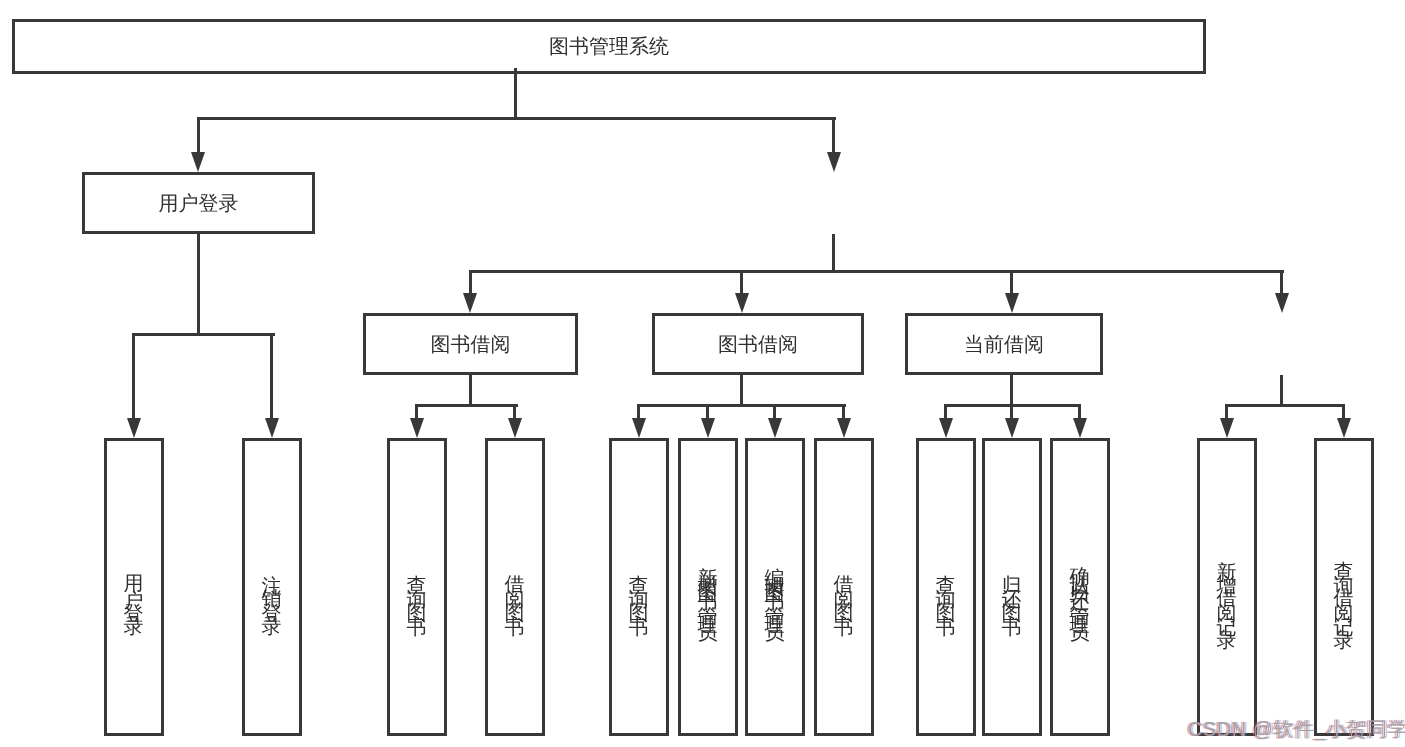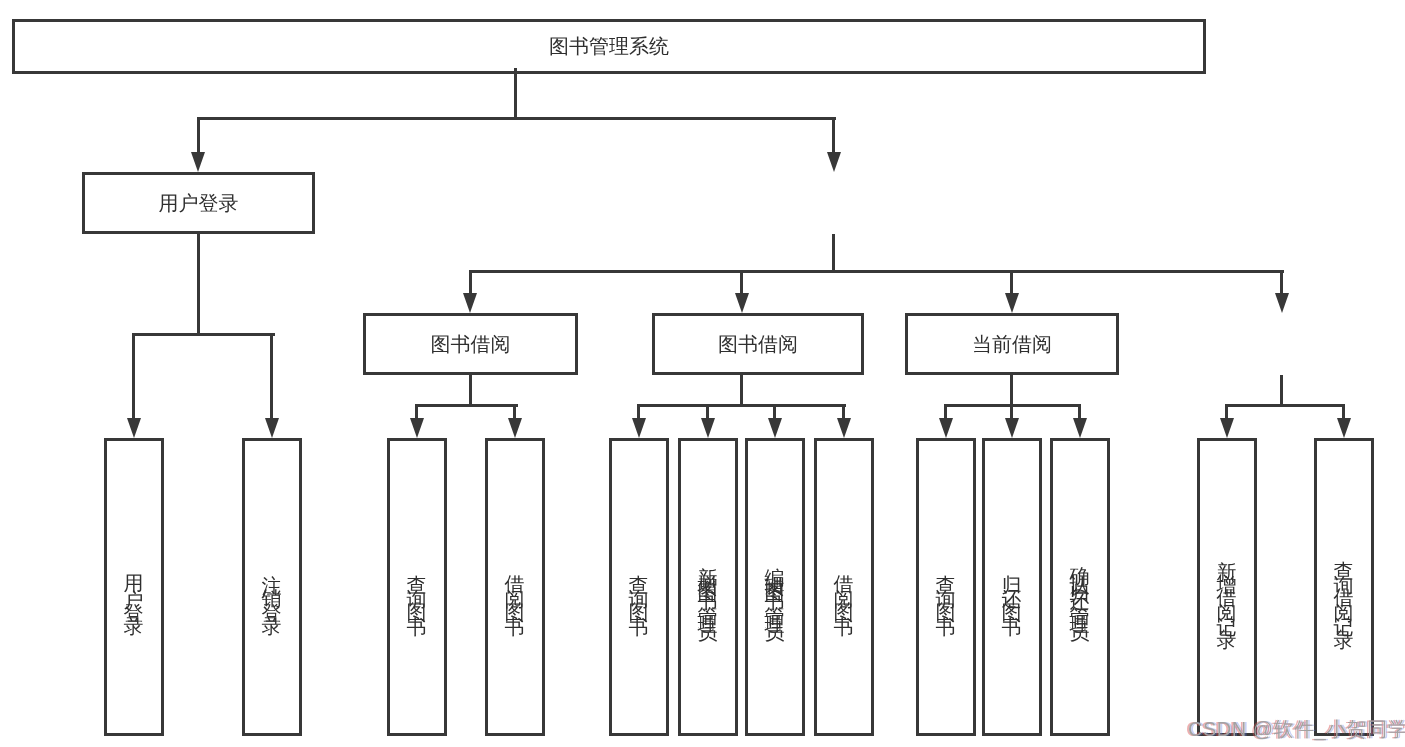--- a/index.html
+++ b/index.html
@@ -65,21 +65,21 @@
   <div class="ar" style="left:463px;top:293px;"></div>
   <div class="vl" style="left:740px;top:270px;height:25px;"></div>
   <div class="ar" style="left:735px;top:293px;"></div>
   <div class="vl" style="left:1010px;top:270px;height:25px;"></div>
   <div class="ar" style="left:1005px;top:293px;"></div>
   <div class="vl" style="left:1280px;top:270px;height:25px;"></div>
   <div class="ar" style="left:1275px;top:293px;"></div>
 
   <div class="box l3" style="left:363px;width:215px;">图书借阅</div>
   <div class="box l3" style="left:652px;width:212px;">图书借阅</div>
-  <div class="box l3" style="left:905px;width:214px;">当前借阅</div>
+  <div class="box l3" style="left:905px;width:198px;">当前借阅</div>
 
   <div class="vl" style="left:469px;top:375px;height:31px;"></div>
   <div class="hl" style="left:415px;top:404px;width:103px;"></div>
   <div class="vl" style="left:415px;top:404px;height:16px;"></div>
   <div class="ar" style="left:410px;top:418px;"></div>
   <div class="vl" style="left:513px;top:404px;height:16px;"></div>
   <div class="ar" style="left:508px;top:418px;"></div>
 
   <div class="vl" style="left:740px;top:375px;height:31px;"></div>
   <div class="hl" style="left:637px;top:404px;width:209px;"></div>

